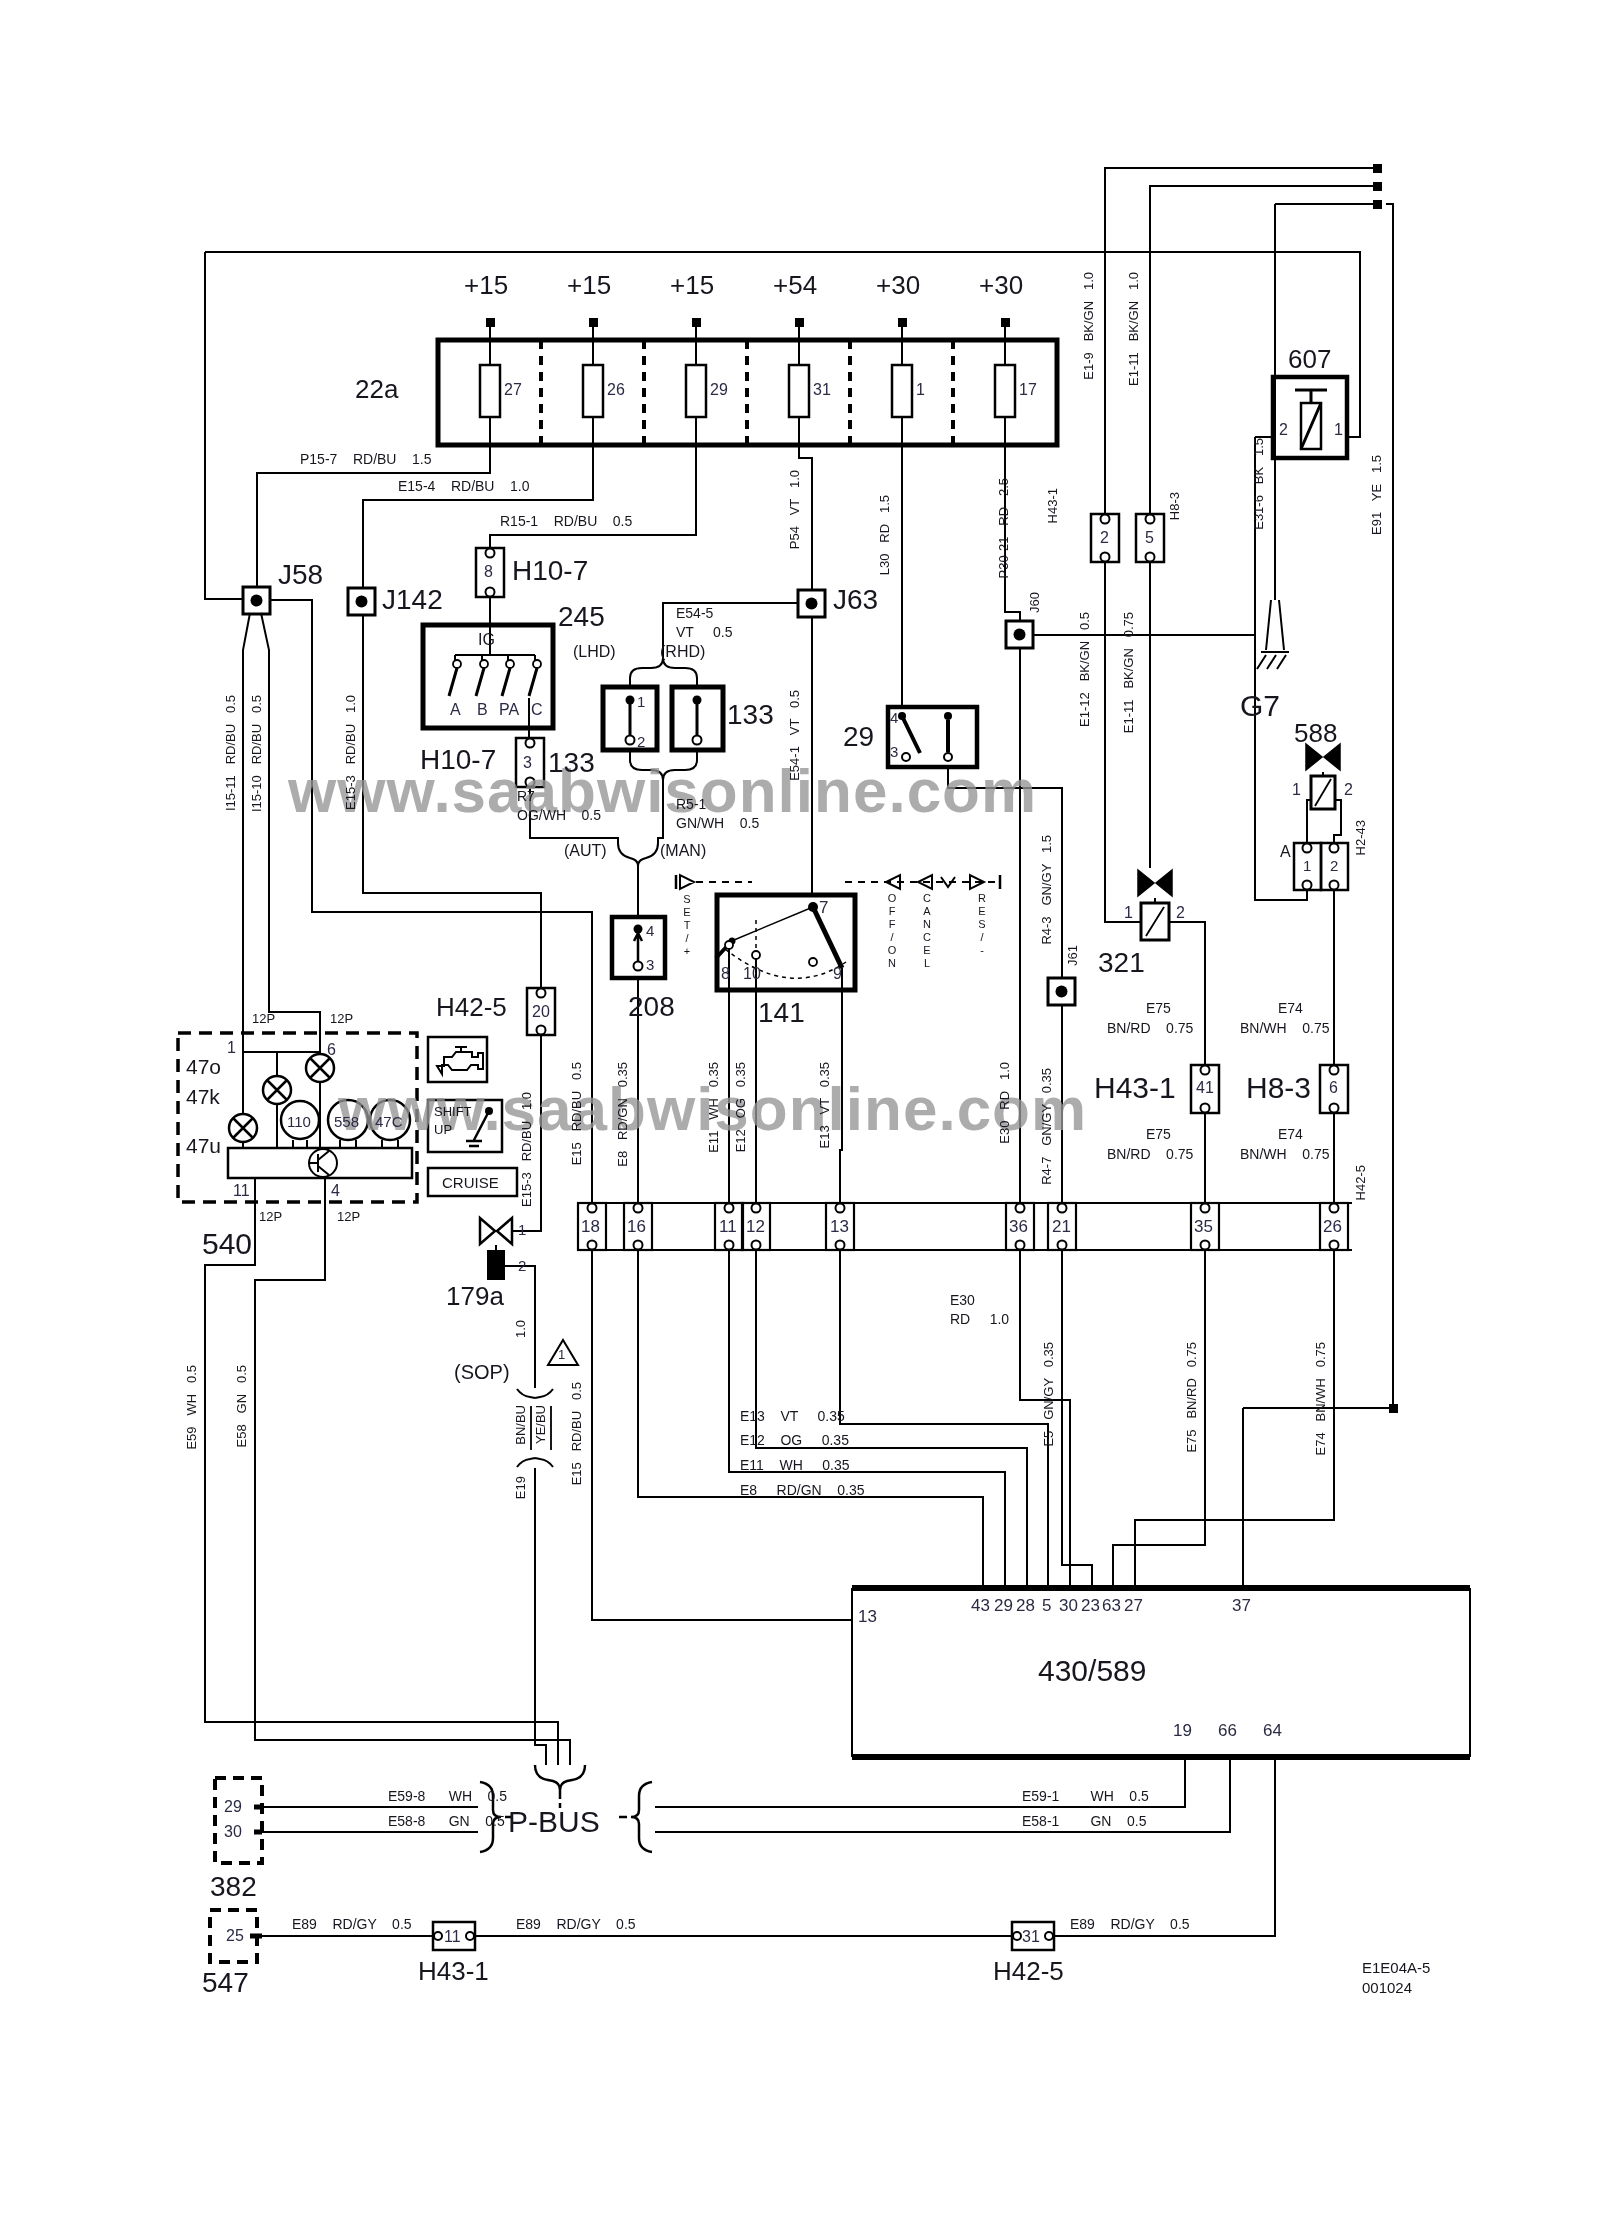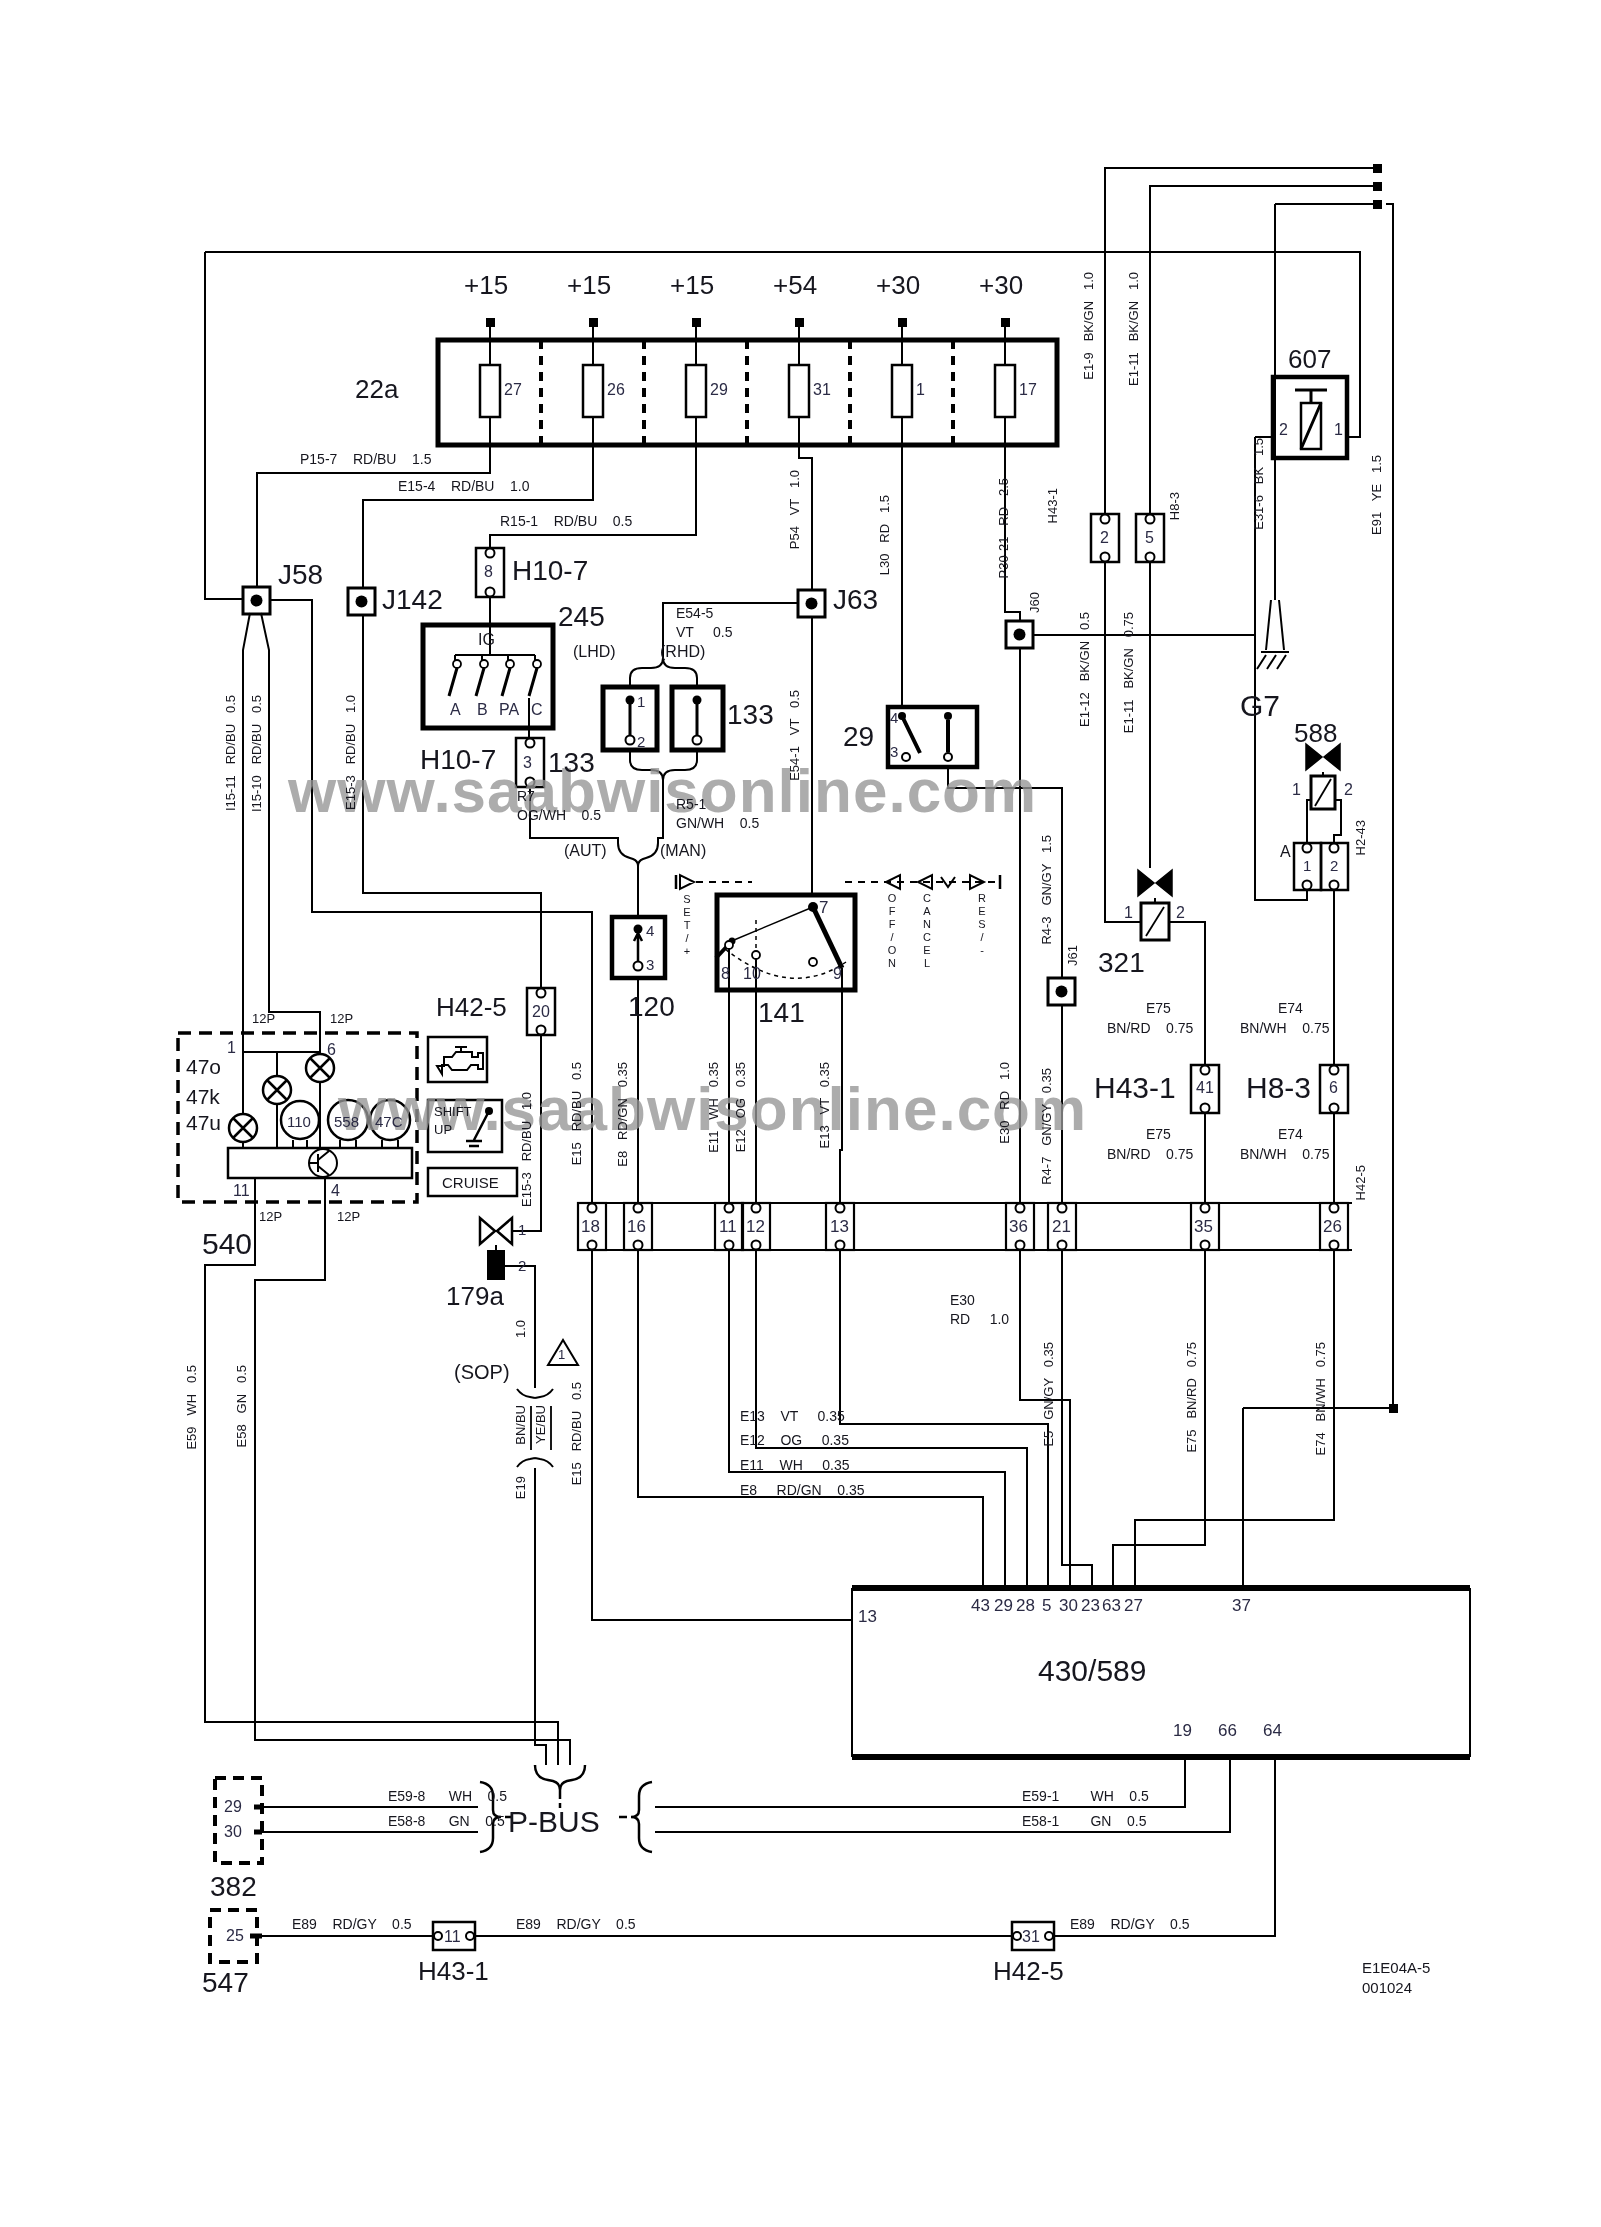--- a/index.html
+++ b/index.html
@@ -396,33 +396,33 @@
 <div class="lb s16 pn" style="left:1124px;top:905px">1</div>
 <div class="lb s16 pn" style="left:1176px;top:905px">2</div>
 <div class="lb vt s26" style="left:1066px;top:945px">J61</div>
 <div class="lb vt" style="left:1040px;top:835px">R4-3   GN/GY   1.5</div>
 <div class="lb vt" style="left:1040px;top:1068px">R4-7   GN/GY   0.35</div>
 
 <div class="lb vd" style="left:681px;top:893px">SET/+</div>
 <div class="lb vd" style="left:886px;top:892px">OFF/ON</div>
 <div class="lb vd" style="left:921px;top:892px">CANCEL</div>
 <div class="lb vd" style="left:976px;top:892px">RES/-</div>
-<div class="lb s28" style="left:628px;top:992px">120</div>
+<div class="lb s28" style="left:628px;top:992px">208</div>
 <div class="lb s15 pn" style="left:646px;top:923px">4</div>
 <div class="lb s15 pn" style="left:646px;top:957px">3</div>
 <div class="lb s28" style="left:758px;top:998px">141</div>
 <div class="lb s17 pn" style="left:819px;top:899px">7</div>
 <div class="lb s16 pn" style="left:721px;top:966px">8</div>
 <div class="lb s16 pn" style="left:743px;top:966px">10</div>
 <div class="lb s16 pn" style="left:833px;top:966px">9</div>
 
 <div class="lb s30" style="left:202px;top:1228px">540</div>
 <div class="lb s21" style="left:186px;top:1056px">47o</div>
 <div class="lb s21" style="left:186px;top:1086px">47k</div>
-<div class="lb s21" style="left:186px;top:1112px">47u</div>
+<div class="lb s21" style="left:186px;top:1135px">47u</div>
 <div class="lb s15 pn" style="left:287px;top:1114px">110</div>
 <div class="lb s15 pn" style="left:334px;top:1114px">558</div>
 <div class="lb s15 pn" style="left:375px;top:1114px">47C</div>
 <div class="lb s16 pn" style="left:227px;top:1040px">1</div>
 <div class="lb s16 pn" style="left:327px;top:1042px">6</div>
 <div class="lb s16 pn" style="left:233px;top:1183px">11</div>
 <div class="lb s16 pn" style="left:331px;top:1183px">4</div>
 <div class="lb s13" style="left:252px;top:1012px">12P</div>
 <div class="lb s13" style="left:330px;top:1012px">12P</div>
 <div class="lb s13" style="left:259px;top:1210px">12P</div>

